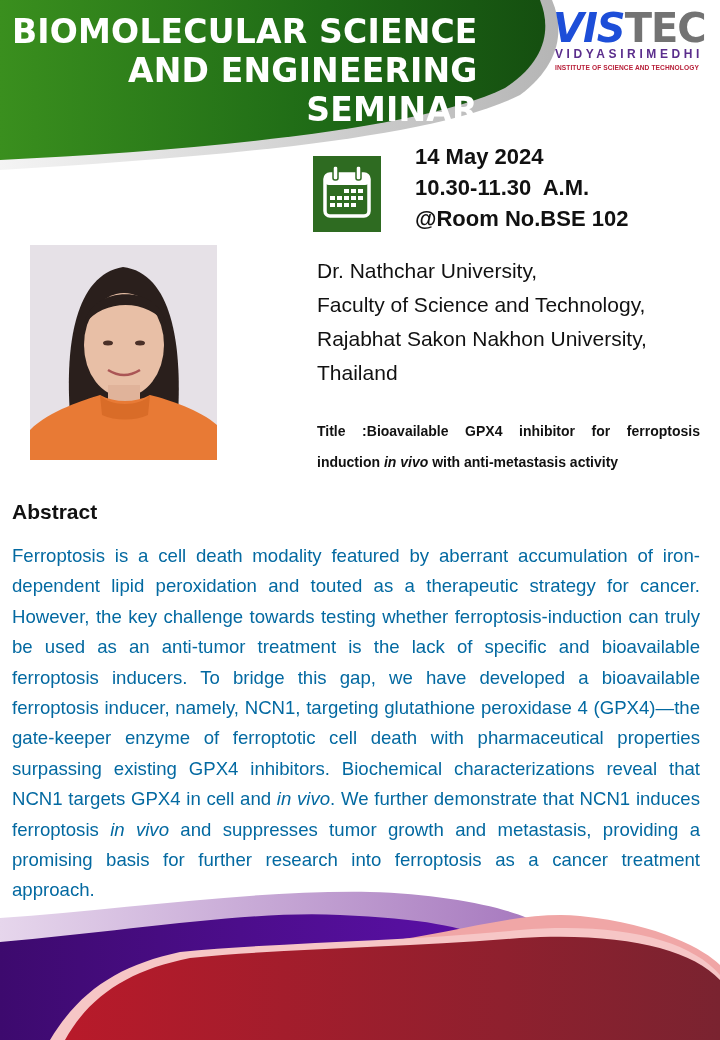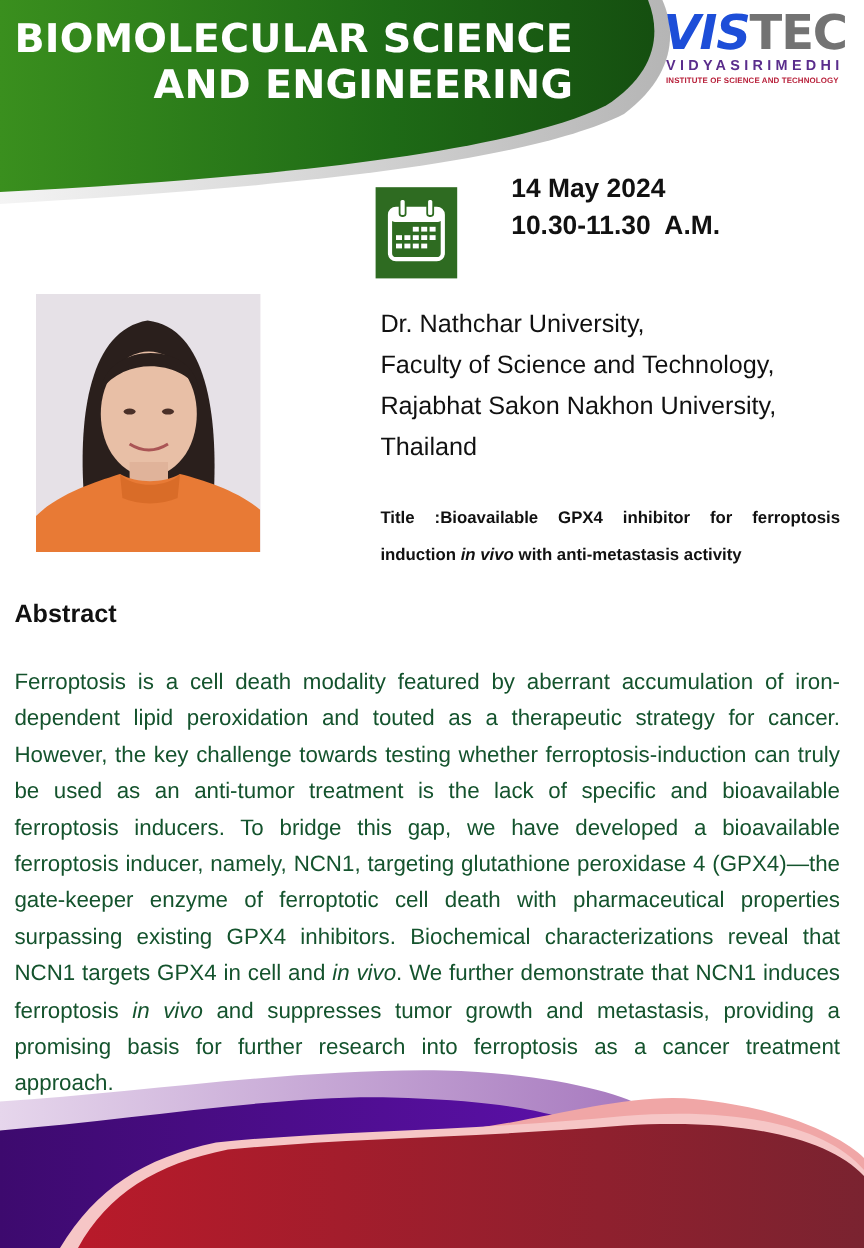--- a/index.html
+++ b/index.html
@@ -9,27 +9,27 @@
   .banner-title{position:absolute;left:12px;top:12px;color:#fff;font-family:"DejaVu Sans","Liberation Sans",sans-serif;font-weight:bold;font-size:33px;line-height:39px;letter-spacing:0.2px;}
   .banner-title div{white-space:nowrap;text-align:right;}
   .banner-title .l3{font-weight:normal;font-weight:600;}
   .logo{position:absolute;left:553px;top:6px;width:165px;height:70px;}
   .logo-main{position:absolute;left:0;top:0;font-family:"DejaVu Sans",sans-serif;font-weight:bold;font-style:italic;font-size:40px;letter-spacing:-1px;line-height:44px;}
   .logo-main .vi{color:#1d4ed8;}
   .logo-main .stec{color:#737373;font-style:normal;}
   .logo-sub1{position:absolute;left:2px;top:30px;font-size:12px;font-weight:bold;letter-spacing:3.6px;color:#5a2d8c;white-space:nowrap;margin-top:11px;}
   .logo-sub2{position:absolute;left:2px;top:58px;font-size:6.6px;font-weight:bold;color:#b8203a;white-space:nowrap;letter-spacing:0.1px;}
   .cal{position:absolute;left:313px;top:156px;width:68px;height:76px;background:#2e6b21;}
-  .event{position:absolute;left:415px;top:141px;font-size:22px;font-weight:bold;line-height:31px;color:#111;margin-left:11px;}
+  .event{position:absolute;left:415px;top:141px;font-size:22px;font-weight:bold;line-height:31px;color:#111;}
   .photo{position:absolute;left:30px;top:245px;width:187px;height:215px;background:#e8e3e8;overflow:hidden;}
   .speaker{position:absolute;left:317px;top:254px;font-size:21px;line-height:34px;color:#111;}
   .talk-title{position:absolute;left:317px;top:416px;width:383px;font-size:14px;font-weight:bold;line-height:31px;text-align:justify;text-align-last:left;}
   .talk-title i{font-style:italic;}
   .abs-head{position:absolute;left:12px;top:500px;font-size:21px;font-weight:bold;}
-  .abs-body{position:absolute;left:12px;top:541px;width:688px;font-size:18.6px;line-height:30.4px;text-align:justify;color:#14532d;margin-top:12px;}
+  .abs-body{position:absolute;left:12px;top:541px;width:688px;font-size:18.6px;line-height:30.4px;text-align:justify;color:#0369a1;}
   .abs-body i{font-style:italic;}
   .footer{position:absolute;left:0;top:880px;width:720px;height:160px;}
 </style>
 </head>
 <body>
 
 <div class="banner">
   <svg width="720" height="170" viewBox="0 0 720 170">
     <defs>
       <linearGradient id="g1" x1="0" y1="0" x2="1" y2="0">
@@ -41,20 +41,21 @@
         <stop offset="0" stop-color="#f4f4f4"></stop>
         <stop offset="1" stop-color="#b5b5b5"></stop>
       </linearGradient>
     </defs>
     <path d="M0 0 L552 0 C 565 30 560 65 520 95 C 430 140 200 158 0 170 Z" fill="url(#s1)"></path>
     <path d="M0 0 L540 0 C 552 30 545 62 505 88 C 420 130 200 150 0 160 Z" fill="url(#g1)"></path>
   </svg>
   <div class="banner-title">
     <div>BIOMOLECULAR SCIENCE</div>
     <div>AND ENGINEERING</div>
+    <div class="l3">SEMINAR</div>
   </div>
 </div>
 
 <div class="logo">
   <div class="logo-main">
     <span class="vi">VIS</span><span class="stec">TEC</span>
   </div>
   <div class="logo-sub1">VIDYASIRIMEDHI</div>
   <div class="logo-sub2">INSTITUTE OF SCIENCE AND TECHNOLOGY</div>
 </div>
@@ -78,20 +79,21 @@
         <rect x="24" y="47" width="5" height="4"></rect>
         <rect x="31" y="47" width="5" height="4"></rect>
         <rect x="38" y="47" width="5" height="4"></rect>
     </g>
   </svg>
 </div>
 
 <div class="event">
   <div>14 May 2024</div>
   <div style="white-space:pre">10.30-11.30  A.M.</div>
+  <div>@Room No.BSE 102</div>
 </div>
 
 <div class="photo">
   <svg width="187" height="215" viewBox="0 0 187 215">
     <rect width="187" height="215" fill="#e6e1e7"></rect>
     <path d="M40 170 C 35 100 45 30 93 22 C 142 28 152 100 148 170 Z" fill="#2a1f1c"></path>
     <ellipse cx="94" cy="100" rx="40" ry="52" fill="#e8bfa6"></ellipse>
     <path d="M54 80 C 60 40 130 38 136 80 C 120 55 75 52 54 80 Z" fill="#2a1f1c"></path>
     <rect x="78" y="140" width="32" height="25" fill="#e0b39a"></rect>
     <path d="M0 215 L0 185 C 20 165 55 155 70 150 C 85 158 105 158 120 150 C 140 155 170 165 187 180 L187 215 Z" fill="#e87a35"></path>

